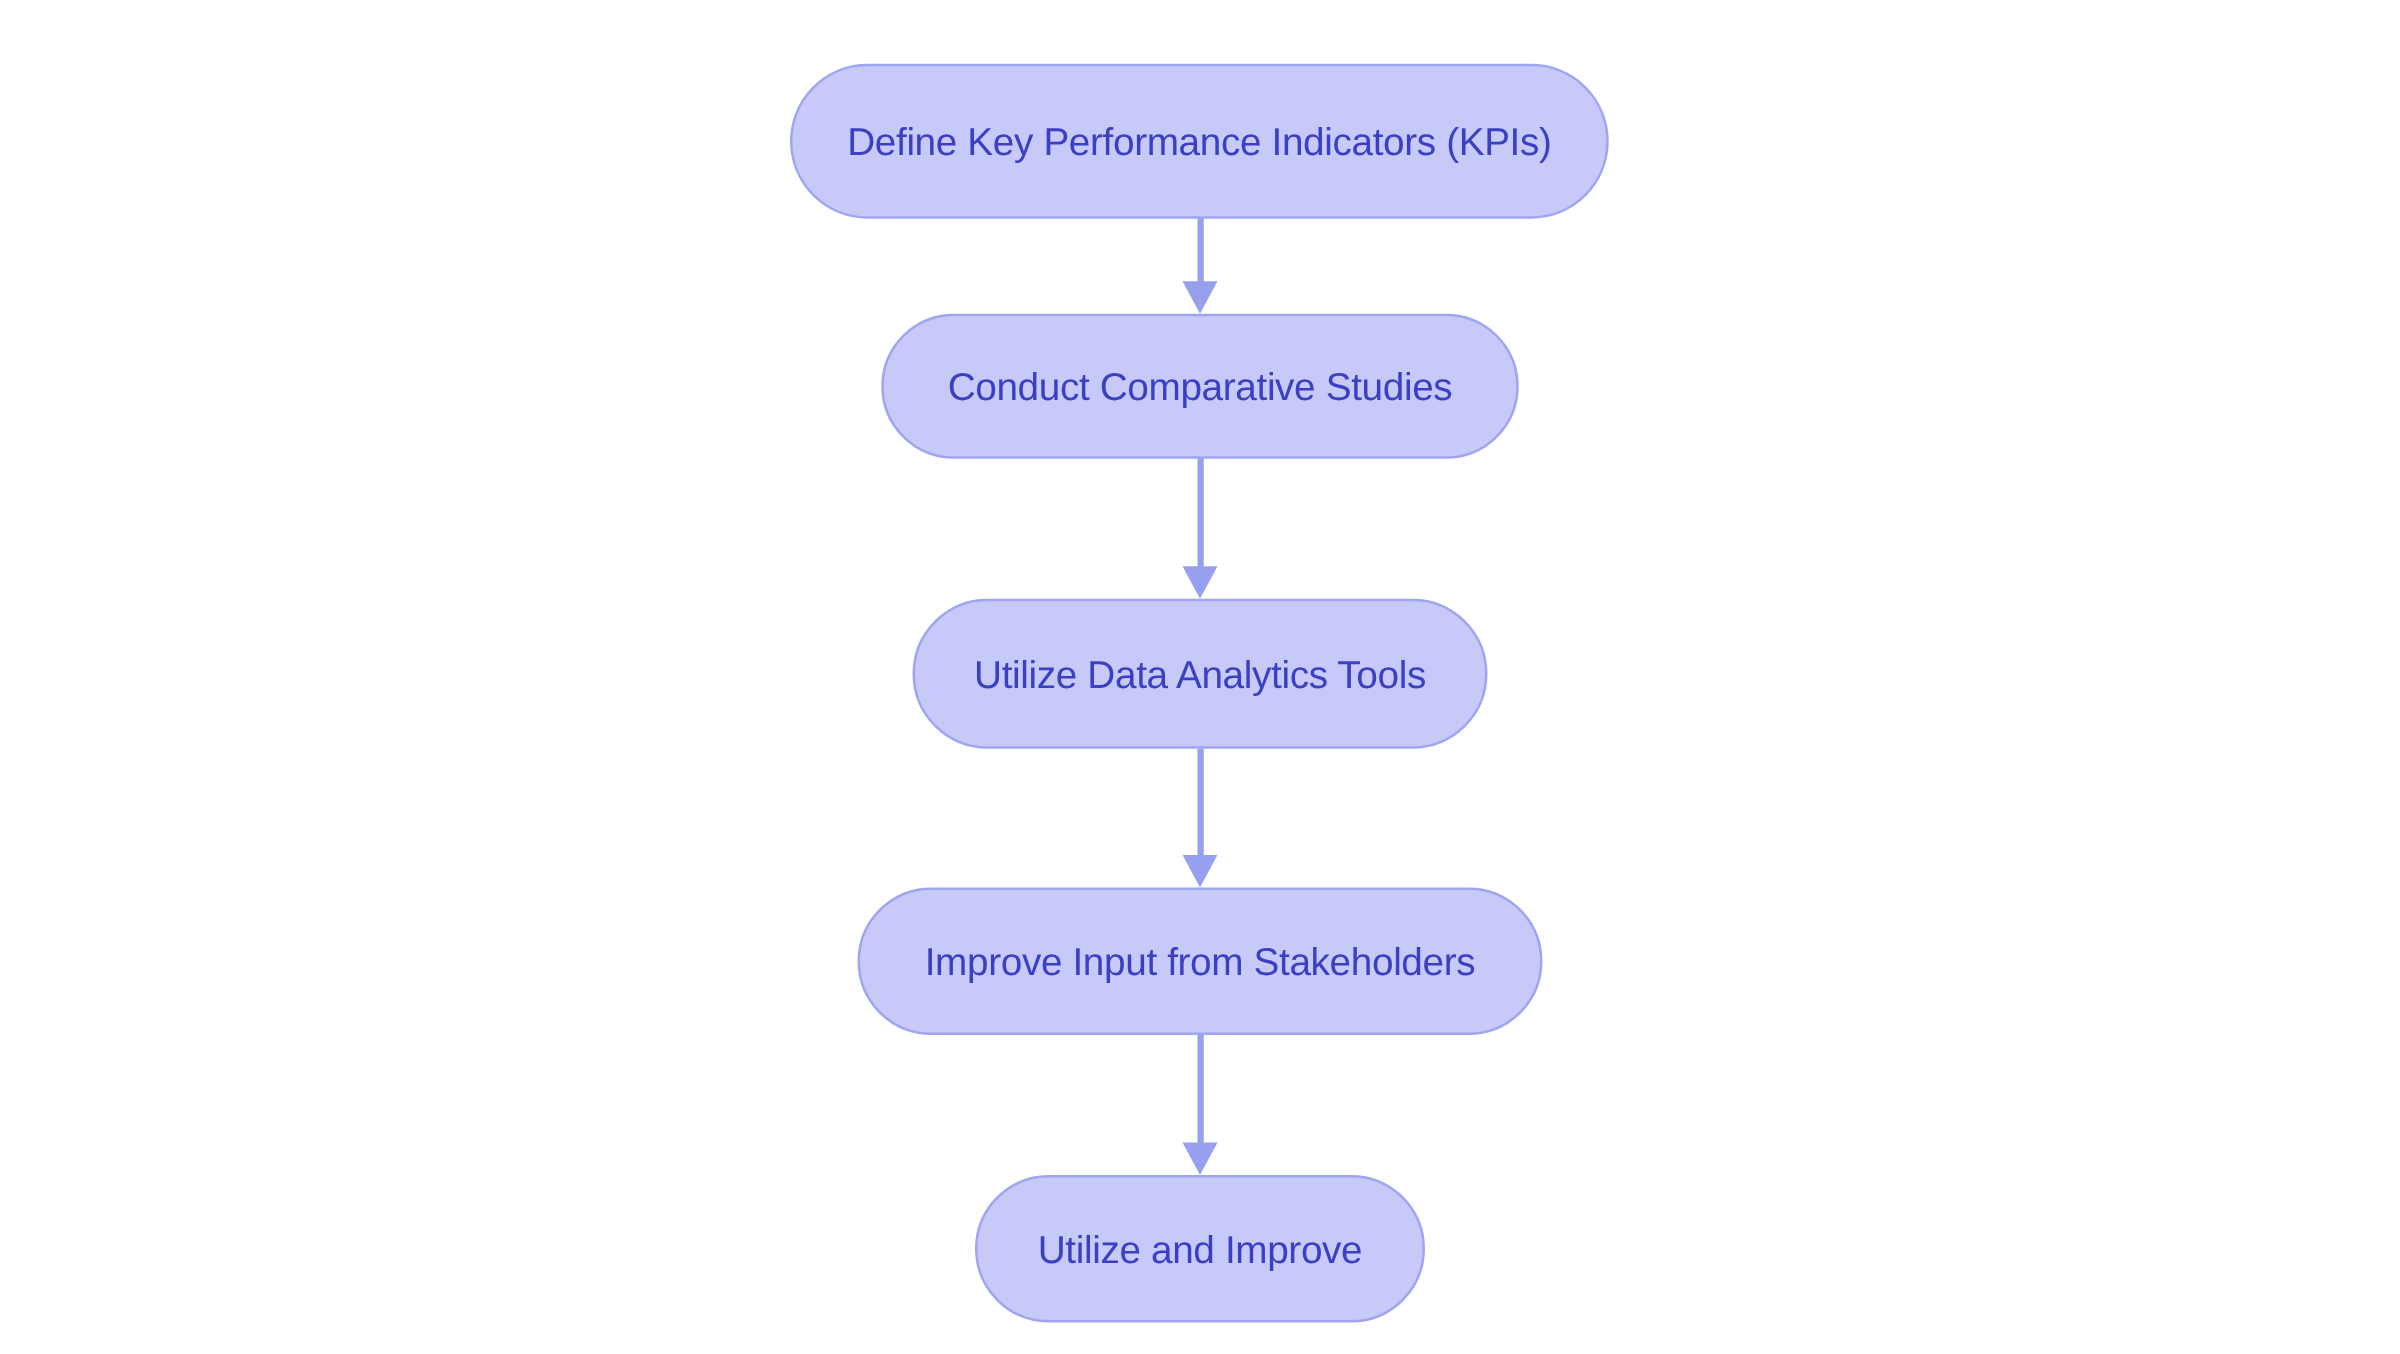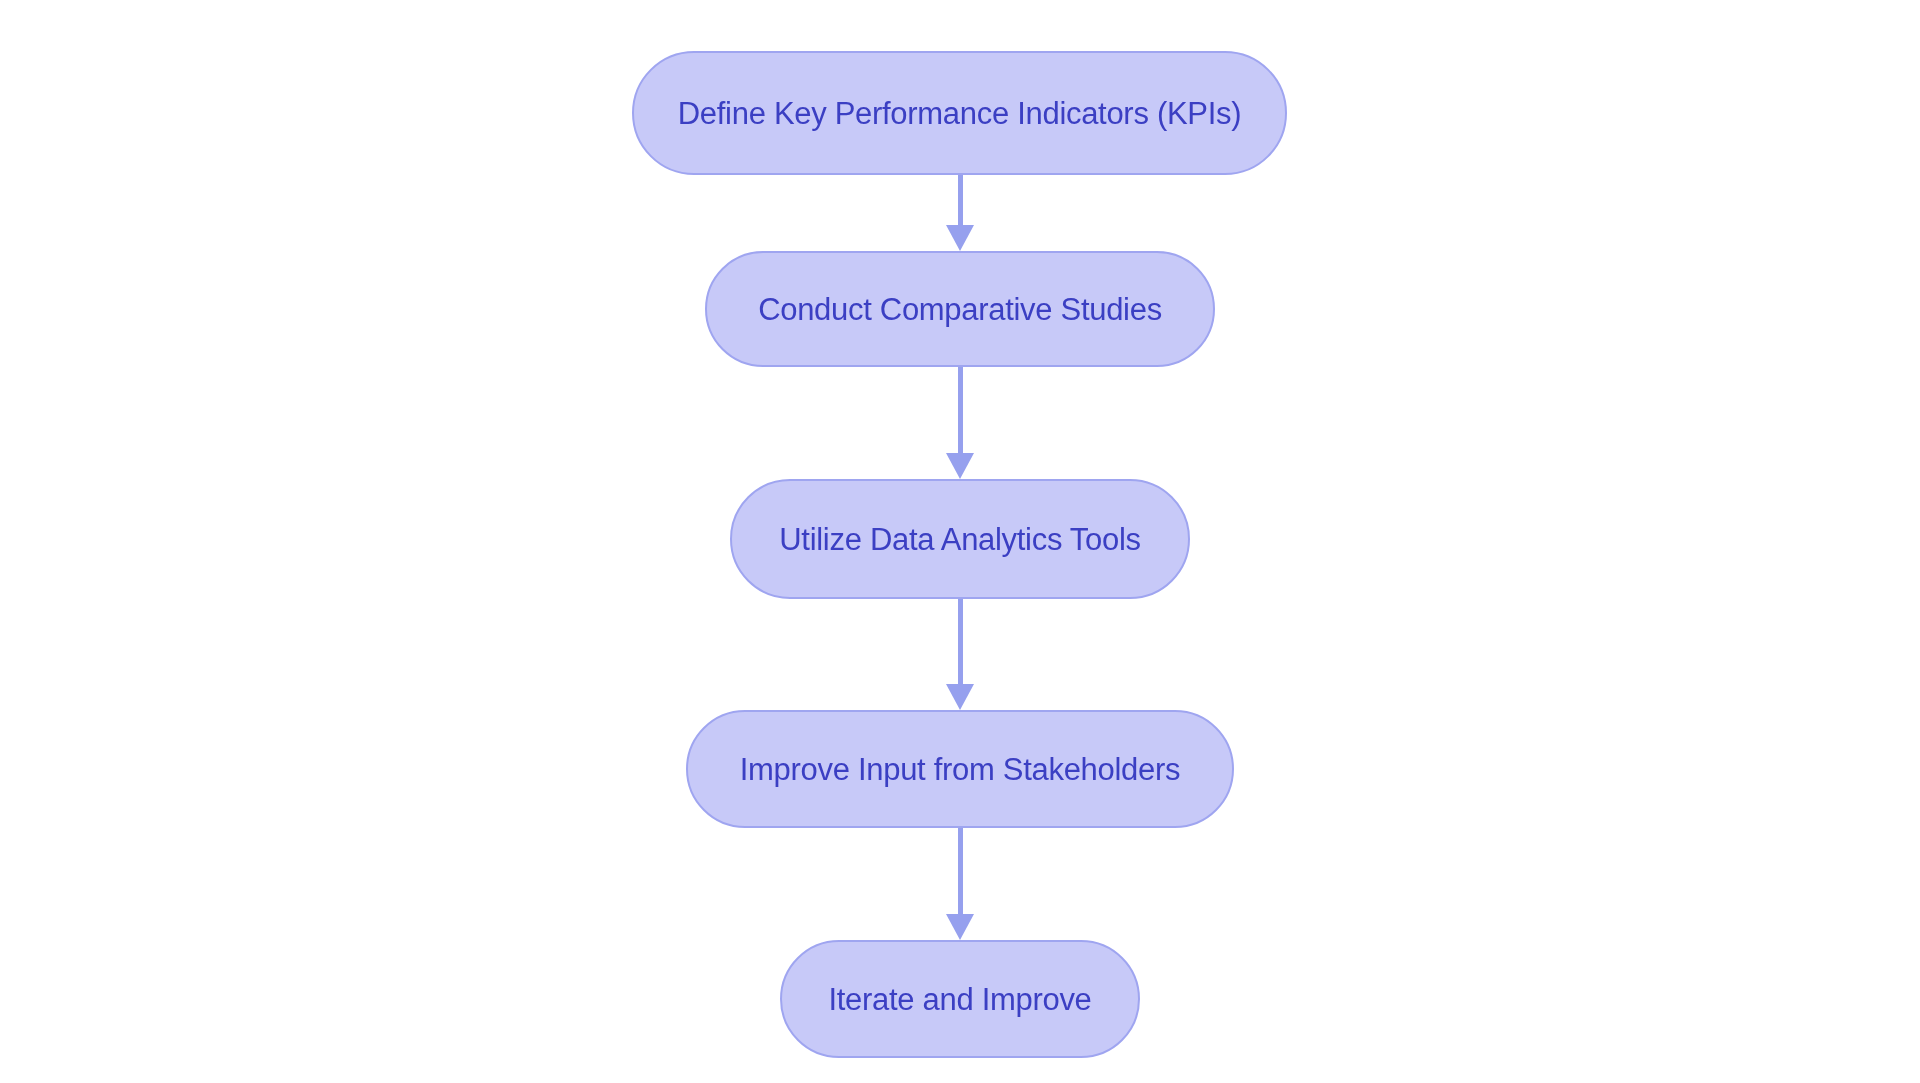--- a/index.html
+++ b/index.html
@@ -111,16 +111,16 @@
   <div class="node n4">
     <span class="node-label">Improve Input from Stakeholders</span>
   </div>
 
   <div class="arrow a4">
     <div class="shaft"></div>
     <div class="head"></div>
   </div>
 
   <div class="node n5">
-    <span class="node-label">Iterate and Improve</span>
+    <span class="node-label">Utilize and Improve</span>
   </div>
 
 </div>
 
 </body></html>

